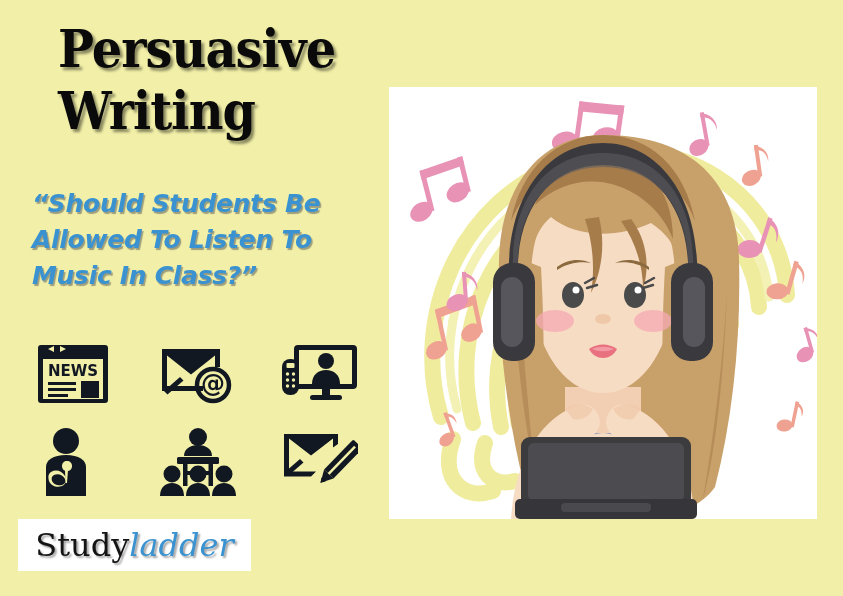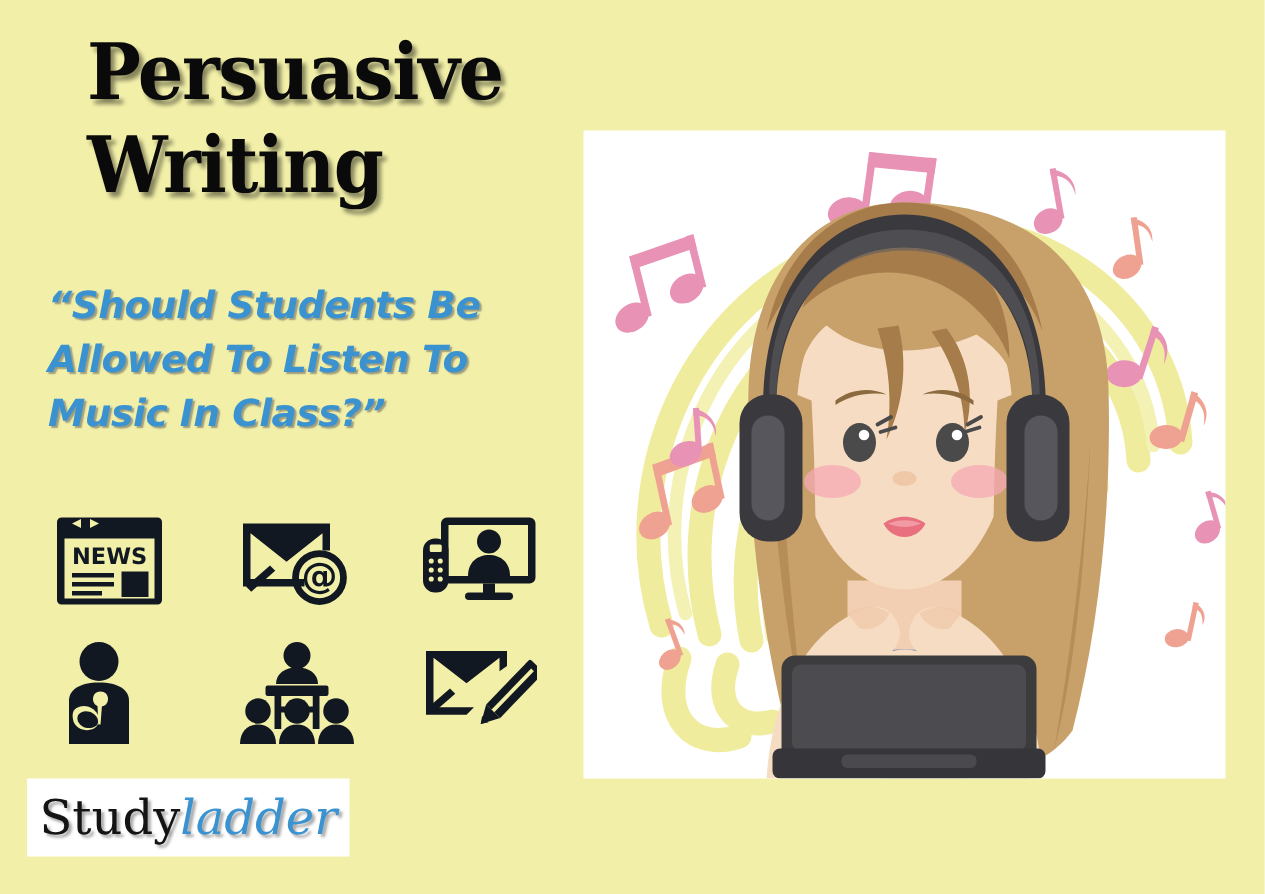--- a/index.html
+++ b/index.html
@@ -78,21 +78,21 @@
   .icon-cell svg {
     display: block;
     fill: #111822;
   }
 
   
   #logo-box {
     position: absolute;
     left: 18px;
     top: 519px;
-    width: 215px;
+    width: 233px;
     height: 52px;
     background: #FFFFFF;
     display: flex;
     align-items: center;
     justify-content: center;
   }
   .logo-text {
     font-family: "DejaVu Serif", "Liberation Serif", serif;
     font-size: 32px;
     line-height: 32px;

